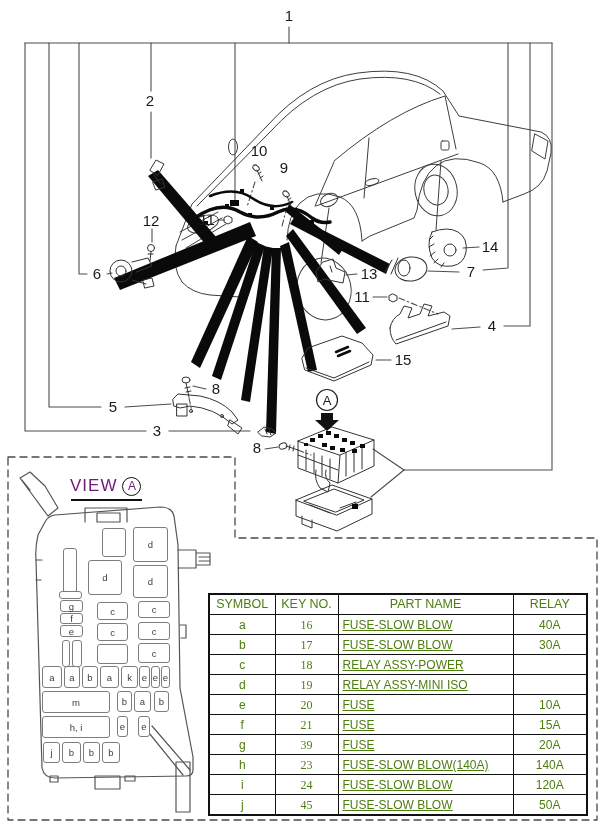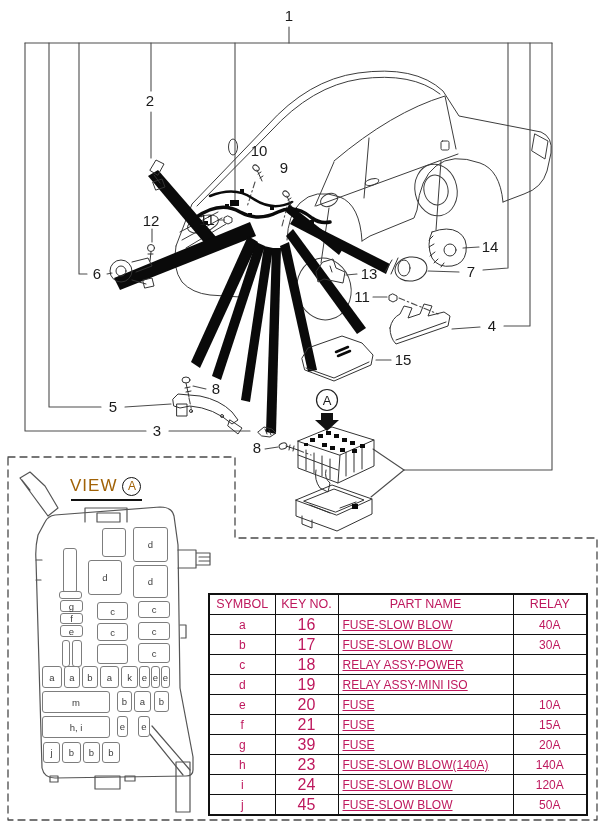--- a/index.html
+++ b/index.html
@@ -3,39 +3,39 @@
 <meta charset="utf-8">
 <style>
   html,body{margin:0;padding:0;background:#fff;}
   .page{position:relative;width:604px;height:827px;background:#fff;
         font-family:"Liberation Sans",sans-serif;overflow:hidden;}
   svg text.callout{font-family:"Liberation Sans",sans-serif;font-size:15px;fill:#1a1a1a;}
   svg text.refletter{font-family:"Liberation Sans",sans-serif;font-size:13px;fill:#1a1a1a;}
 
   
   #view-title{position:absolute;left:70px;top:476px;display:flex;align-items:center;
-              gap:5px;color:#a16207;}
+              gap:5px;color:#701a75;}
   #view-word{font-size:17px;letter-spacing:1px;}
   #view-ref{width:17px;height:17px;border:1.5px solid #111;border-radius:50%;
             display:flex;align-items:center;justify-content:center;font-size:12px;}
   #view-underline{position:absolute;left:71px;top:499px;width:71px;height:1.5px;background:#111;}
 
   
   .fuse-cell{position:absolute;border:1.2px solid #7d7d7d;border-radius:3px;background:#fff;
              display:flex;align-items:center;justify-content:center;
              font-size:9.5px;color:#3c3c3c;box-sizing:border-box;white-space:nowrap;}
 
   
   #parts-table{position:absolute;left:208px;top:593px;border-collapse:collapse;
                table-layout:fixed;background:#fff;border:2px solid #111;}
-  #parts-table th,#parts-table td{border:1px solid #111;font-weight:normal;color:#be185d;
+  #parts-table th,#parts-table td{border:1px solid #111;font-weight:normal;color:#4d7c0f;
                padding:0;height:19px;line-height:1;text-align:center;overflow:hidden;
                white-space:nowrap;font-size:12px;}
   #parts-table th{height:19px;font-size:12.5px;}
-  #parts-table td.key{font-size:16px;}
+  #parts-table td.key{font-size:12px;font-family:Liberation Serif, serif;}
   #parts-table td.part{text-align:left;padding-left:4px;text-decoration:underline;}
 </style>
 </head>
 <body>
 
 <div class="page">
 
   <svg id="line-art" width="604" height="827" viewBox="0 0 604 827" style="position:absolute;left:0;top:0;" fill="none" stroke-linejoin="round" stroke-linecap="round">
 
     <path d="M8,457 L235,457 L235,538 L597,538 L597,820 L8,820 Z" stroke="#4a4a4a" stroke-width="1.3" stroke-dasharray="7 5"></path>

